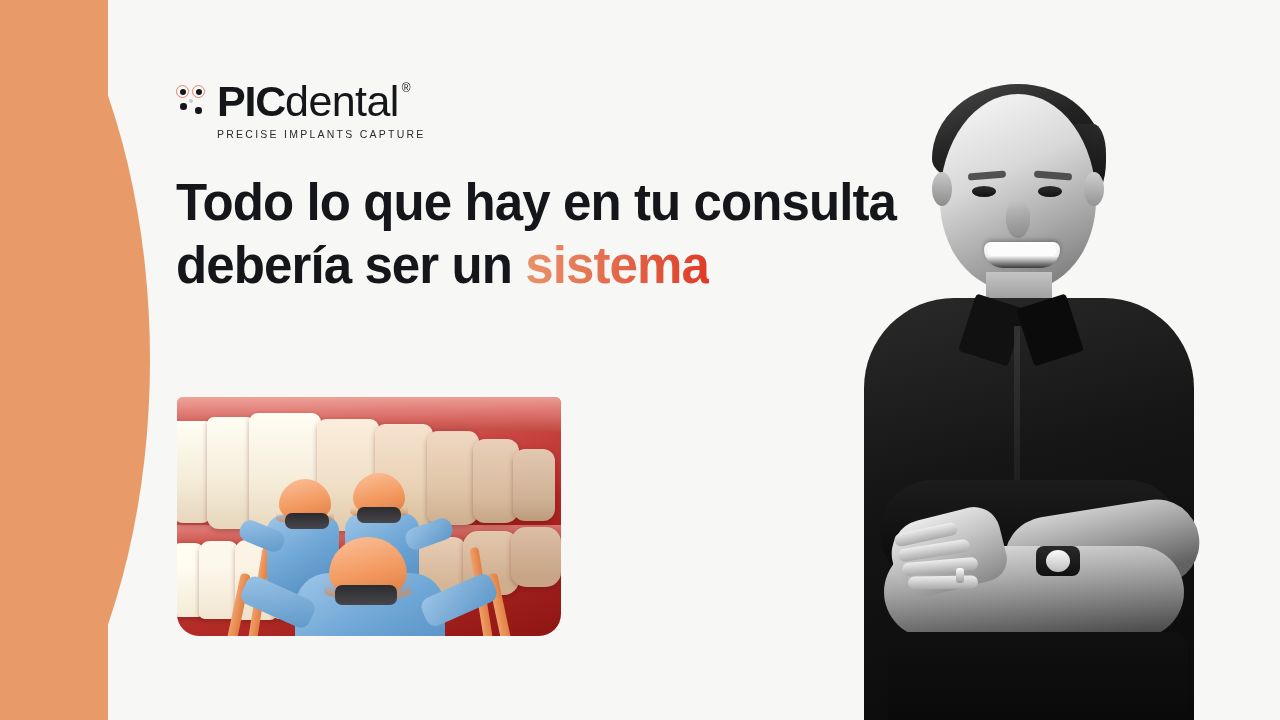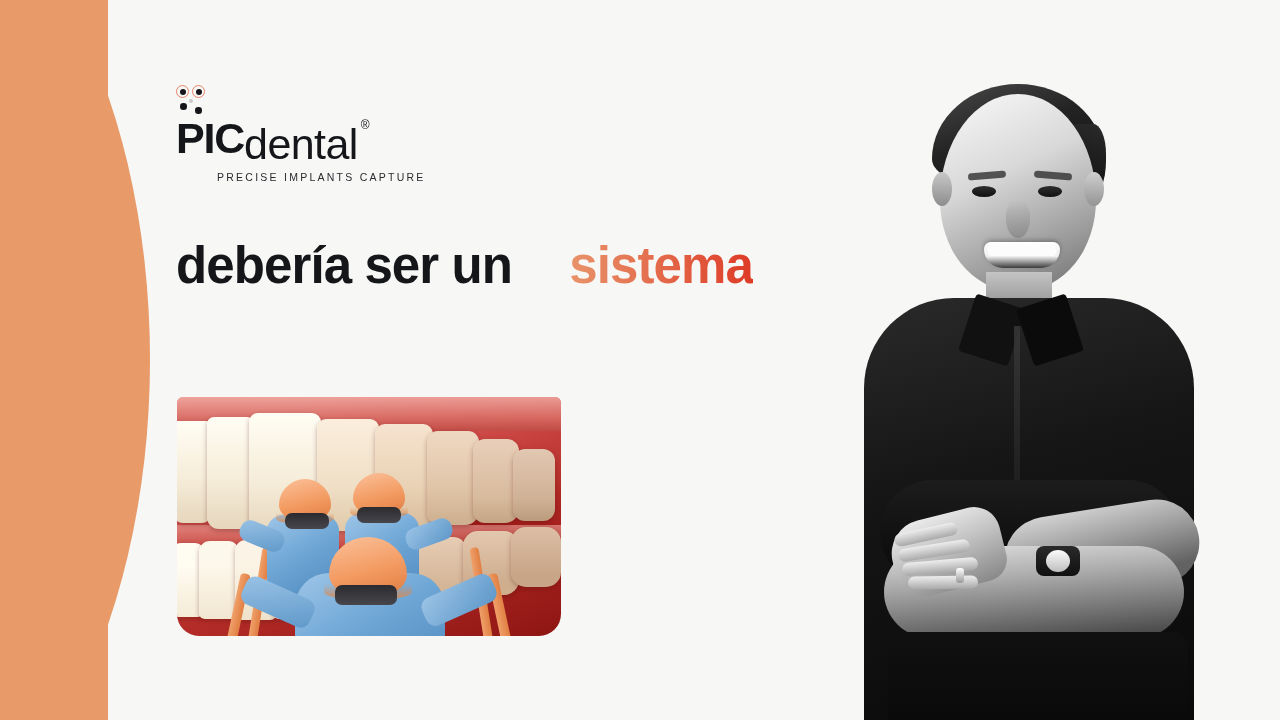--- a/index.html
+++ b/index.html
@@ -40,21 +40,21 @@
     right:0; top:0; width:130px; height:720px;
     background:#E63329;
     z-index:1;
   }
 
   
   .content { position:absolute; inset:0; z-index:5; }
 
   
   .logo { position:absolute; left:176px; top:80px; }
-  .logo-row { display:flex; align-items:flex-start;flex-direction:column; }
+  .logo-row { display:flex; align-items:flex-start; }
   .logo-mark {
     position:relative; width:34px; height:34px; margin-top:3px; margin-right:7px;
   }
   .lm-ring {
     position:absolute; width:13px; height:13px; border-radius:50%;
     border:1.6px solid #E8836A; background:transparent;
   }
   .lm-ring::after {
     content:""; position:absolute; left:50%; top:50%;
     width:6px; height:6px; margin:-3px 0 0 -3px;
@@ -68,42 +68,41 @@
   .lm-dot.d3 { left:12.5px; top:15.5px; width:4px; height:4px; background:#c9c9c9; }
 
   .logo-word { display:flex; align-items:flex-start; line-height:1; }
   .logo-pic {
     font-size:43px; font-weight:700; color:#15161A;
     letter-spacing:-1.2px;
   }
   .logo-dental {
     font-size:43px; font-weight:300; color:#15161A;
     letter-spacing:-0.6px;
-    margin-top:6px;
   }
   .logo-reg {
     font-size:12px; color:#15161A; margin-left:3px; margin-top:2px;
     font-weight:400;
   }
   .logo-tag {
     margin-top:5px; margin-left:41px;
     font-size:10.5px; letter-spacing:2.25px; color:#2A2B2F; font-weight:500;
   }
 
   
   .headline {
     position:absolute; left:176px; top:171px;
     font-size:51px; font-weight:700; color:#15161A;
     line-height:1.24; letter-spacing:-0.9px;
     width:760px;
   }
   .hl-accent {
     background:linear-gradient(90deg,#E8936A 0%,#E4704F 42%,#DE3B27 100%);
     -webkit-background-clip:text; background-clip:text;
-    -webkit-text-fill-color:transparent; color:transparent;margin-left:44px;
+    -webkit-text-fill-color:transparent; color:transparent;
   }
 
   
   .subtitle {
     position:absolute; left:177px; top:328px;
     font-size:27px; font-weight:400; color:#1C1D21;
     letter-spacing:-0.35px;
   }
 
   
@@ -324,21 +323,21 @@
         <div class="logo-word">
           <span class="logo-pic">PIC</span>
           <span class="logo-dental">dental</span>
           <span class="logo-reg">®</span>
         </div>
       </div>
       <div class="logo-tag">PRECISE IMPLANTS CAPTURE</div>
     </div>
 
     <h1 class="headline">
-      <br>
+      <span>Todo lo que hay en tu consulta</span><br>
       <span>debería ser un </span><span class="hl-accent">sistema</span>
     </h1>
 
 
     <div class="photo-card">
       <div class="teeth-bg"></div>
       <div class="gum-top"></div>
       <div class="gum-mid"></div>
 
       <span class="tooth tr-u1"></span>

